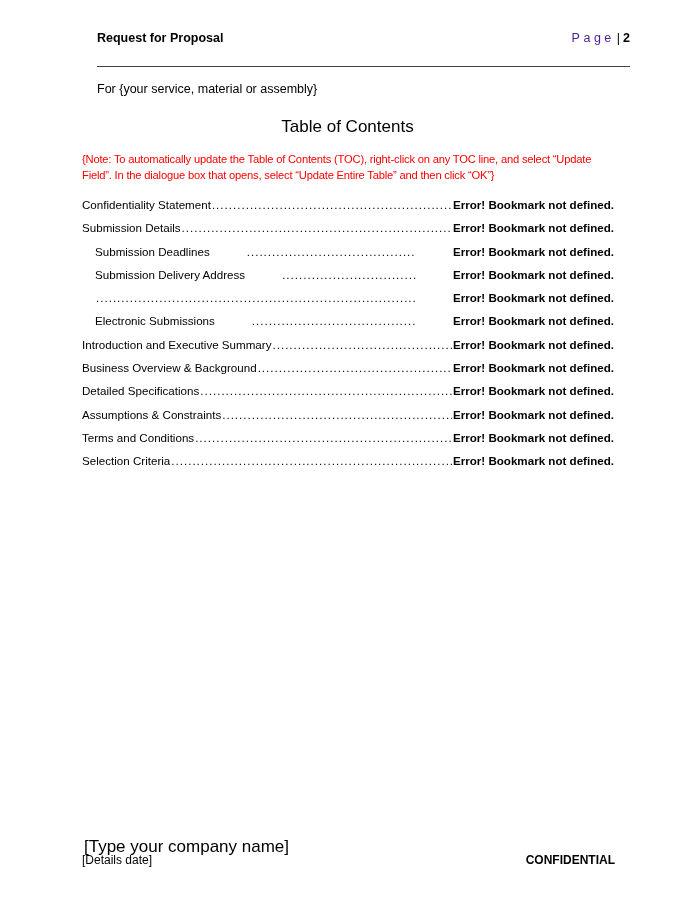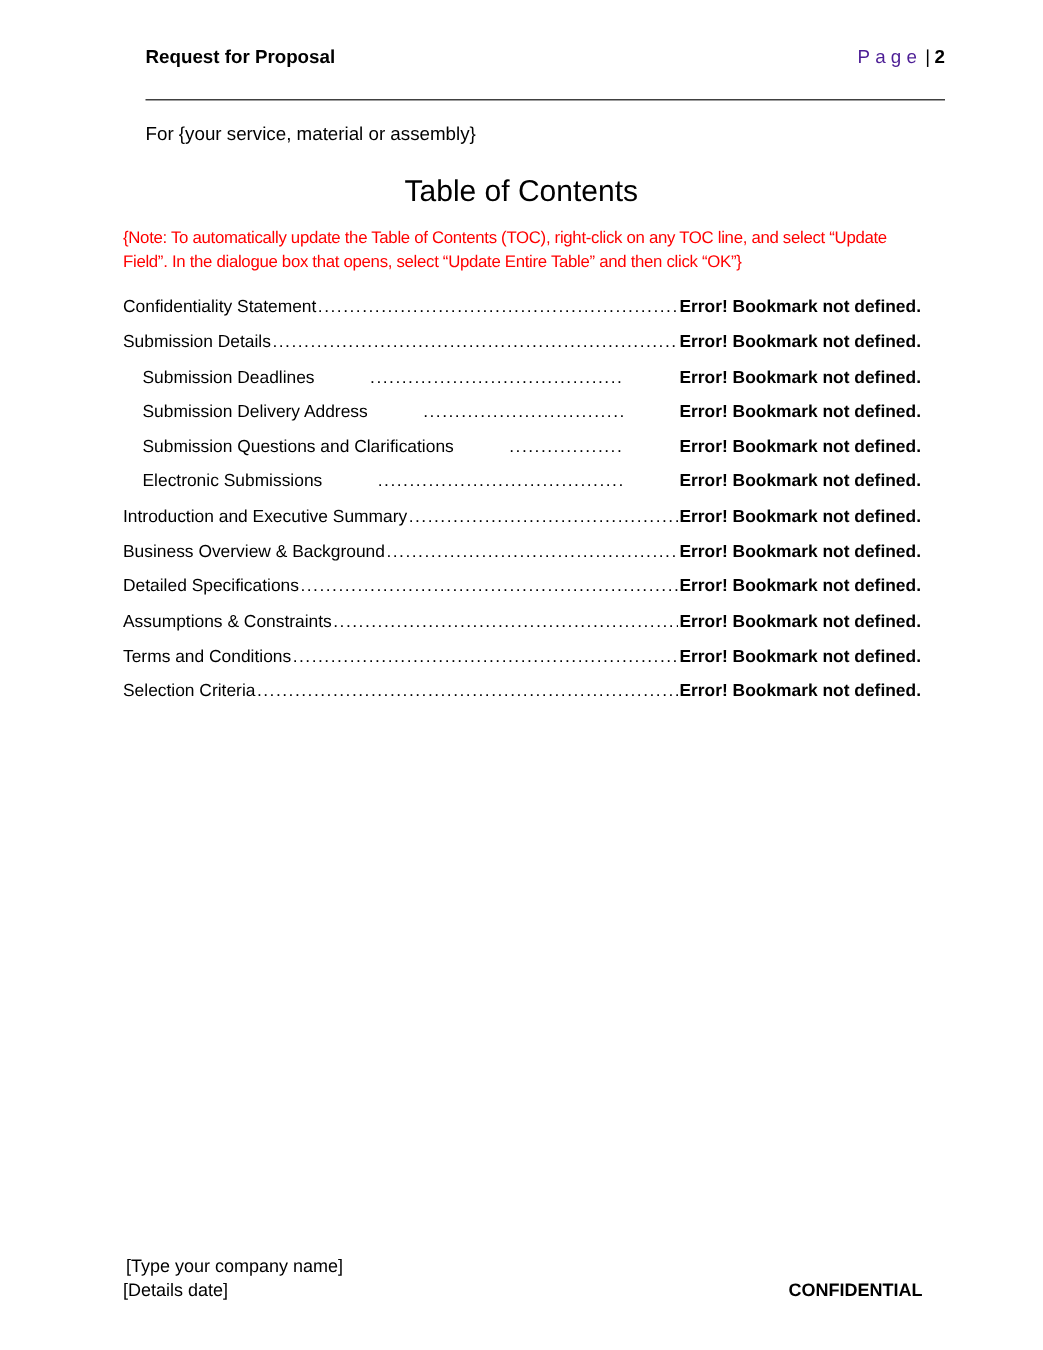--- a/index.html
+++ b/index.html
@@ -7,32 +7,32 @@
            font-family: "Liberation Sans", sans-serif; color: #000; }
     .header { position: absolute; left: 97px; top: 31px; width: 533px; height: 35px;
               border-bottom: 1.5px solid #404040; }
     .header-title { position: absolute; left: 0; top: 0; font-size: 12.5px; font-weight: bold; }
     .header-sub { position: absolute; left: 0; top: 17px; font-size: 12.5px; margin-top: 34px; }
     .page-num { position: absolute; right: 0; top: 0; font-size: 12.5px; }
     .page-word { color: #4c1d95; letter-spacing: 3.5px; }
     .page-sep { color: #000; margin: 0 3px 0 2px; }
     .page-digit { font-weight: bold; }
     .toc-title { position: absolute; left: 0; width: 695px; top: 117px; text-align: center;
-                 font-size: 20px; }
+                 font-size: 17px; }
     .note { position: absolute; left: 82px; top: 151px; width: 540px; color: #ff0000;
             font-size: 11.2px; line-height: 16px; letter-spacing: -0.2px; }
     .toc { position: absolute; left: 82px; top: 198px; width: 532px; }
     .toc-row { display: flex; align-items: baseline; height: 23.3px; font-size: 11.6px; }
     .toc-row.indent { padding-left: 13px; gap: 36px; }
     .toc-label { white-space: nowrap; }
     .toc-dots { flex: 1; overflow: hidden; white-space: nowrap; margin: 0 1px; color: #000;
                 letter-spacing: 1px; }
     .toc-dots::after { content: "................................................................................................................................................................................"; }
     .toc-page { white-space: nowrap; font-weight: bold; }
-    .footer-company { position: absolute; left: 84px; top: 837px; font-size: 12px; }
+    .footer-company { position: absolute; left: 84px; top: 837px; font-size: 17px; }
     .footer-date { position: absolute; left: 82px; top: 853px; font-size: 12px; }
     .footer-conf { position: absolute; right: 80px; top: 853px; font-size: 12px; font-weight: bold; text-align: right; }
   </style>
 </head>
 <body>
 
 <div class="header">
   <div class="header-title">Request for Proposal</div>
   <div class="header-sub">For {your service, material or assembly}</div>
   <div class="page-num">
@@ -58,21 +58,20 @@
     <span class="toc-label">Submission Deadlines</span>
     <span class="toc-dots"></span>
     <span class="toc-page">Error! Bookmark not defined.</span>
   </div>
   <div class="toc-row indent">
     <span class="toc-label">Submission Delivery Address</span>
     <span class="toc-dots"></span>
     <span class="toc-page">Error! Bookmark not defined.</span>
   </div>
   <div class="toc-row indent">
-    <span class="toc-label">Submission Questions and Clarifications</span>
     <span class="toc-dots"></span>
     <span class="toc-page">Error! Bookmark not defined.</span>
   </div>
   <div class="toc-row indent">
     <span class="toc-label">Electronic Submissions</span>
     <span class="toc-dots"></span>
     <span class="toc-page">Error! Bookmark not defined.</span>
   </div>
   <div class="toc-row">
     <span class="toc-label">Introduction and Executive Summary</span>

